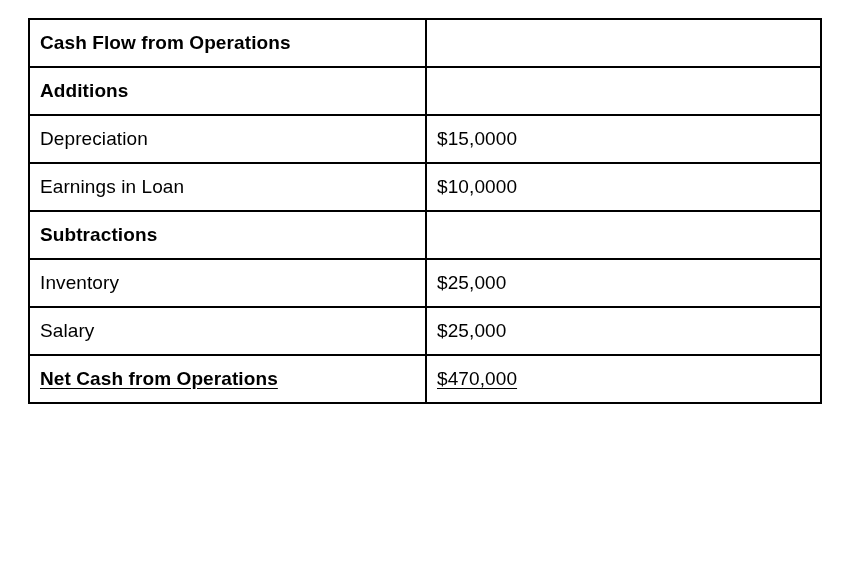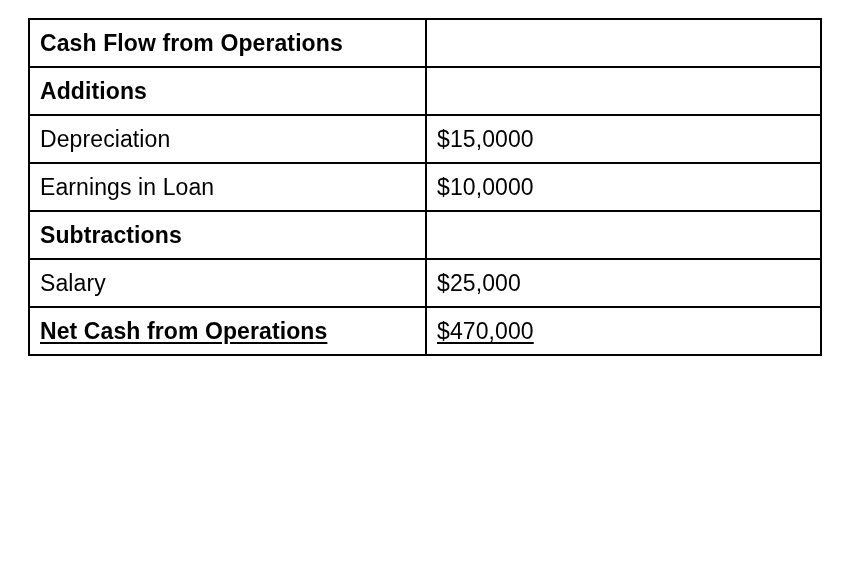--- a/index.html
+++ b/index.html
@@ -26,21 +26,21 @@
   }
 
   #cash-flow-table col.label-col { width: 397px; }
   #cash-flow-table col.value-col { width: 395px; }
 
   #cash-flow-table td {
     border: 2px solid #000000;
     height: 46px;
     padding: 0 0 0 10px;
     vertical-align: middle;
-    font-size: 23px;
+    font-size: 19px;
     line-height: 1.25;
     letter-spacing: 0.1px;
     white-space: nowrap;
     overflow: hidden;
   }
 
   
   tr.section-row td.cell-label {
     font-weight: bold;
   }
@@ -90,20 +90,24 @@
       </tr>
       <tr>
         <td class="cell-label"><span class="cell-text">Earnings in Loan</span></td>
         <td class="cell-value"><span class="cell-text">$10,0000</span></td>
       </tr>
       <tr class="section-row">
         <td class="cell-label"><span class="cell-text">Subtractions</span></td>
         <td class="cell-value"><span class="cell-text"></span></td>
       </tr>
       <tr>
+        <td class="cell-label"><span class="cell-text">Inventory</span></td>
+        <td class="cell-value"><span class="cell-text">$25,000</span></td>
+      </tr>
+      <tr>
         <td class="cell-label"><span class="cell-text">Salary</span></td>
         <td class="cell-value"><span class="cell-text">$25,000</span></td>
       </tr>
       <tr class="total-row">
         <td class="cell-label"><span class="cell-text">Net Cash from Operations</span></td>
         <td class="cell-value"><span class="cell-text">$470,000</span></td>
       </tr>
     </tbody>
 </table>
 

